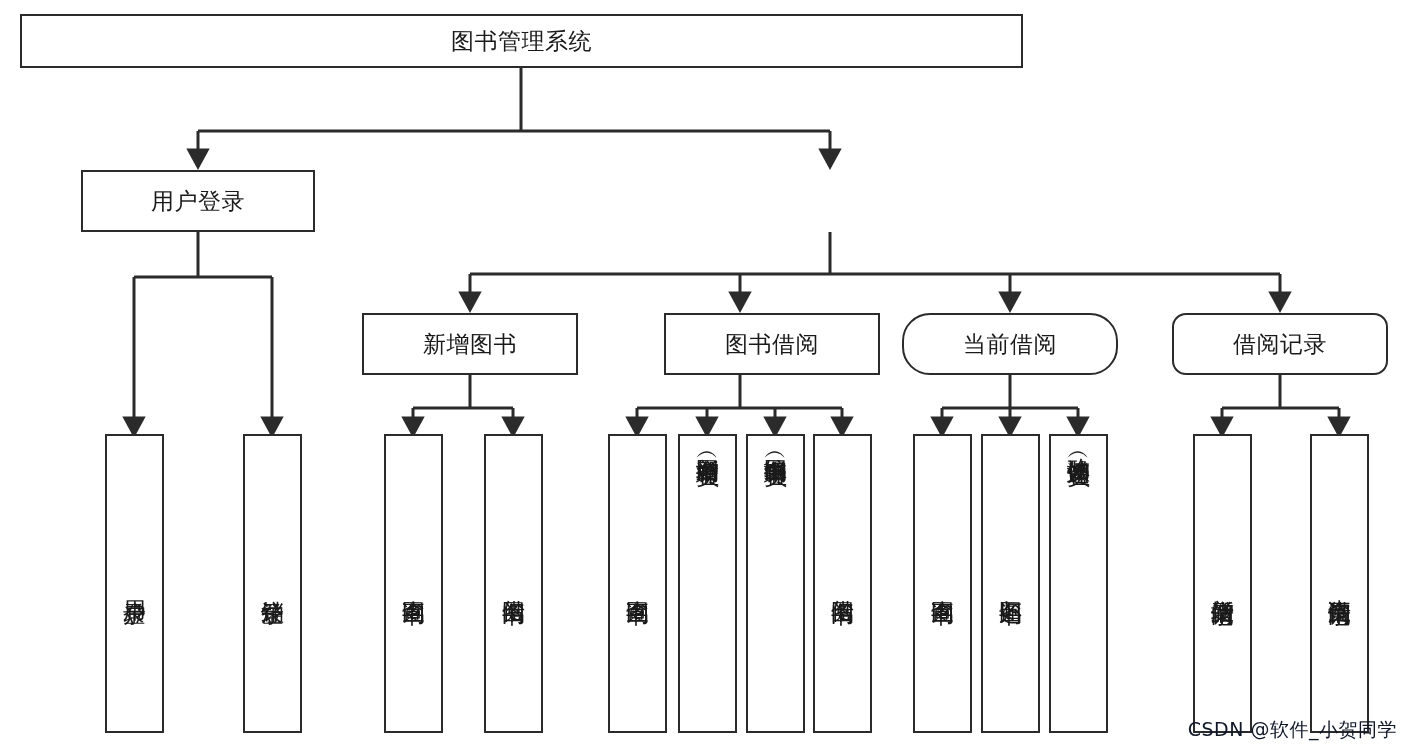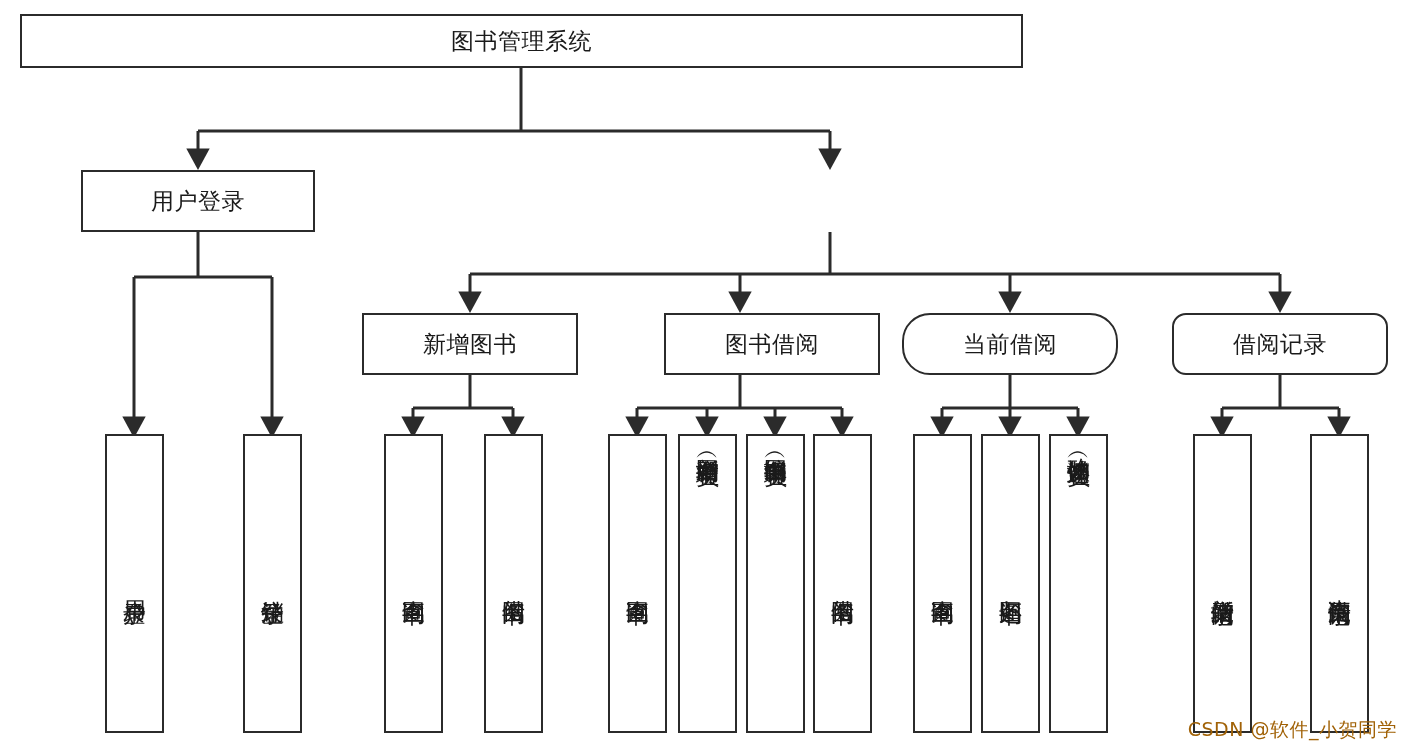--- a/index.html
+++ b/index.html
@@ -60,21 +60,21 @@
   .label-v {
     writing-mode: vertical-rl;
     text-orientation: upright;
     display: block;
   }
   .watermark {
     position: absolute;
     right: 8px;
     bottom: 4px;
     font-size: 19px;
-    color: #a16207;
+    color: #0f172a;
     white-space: nowrap;
     letter-spacing: 0.5px;
   }
 </style>
 </head>
 <body>
 
 <div id="canvas">
 
   <svg id="edges" viewBox="0 0 1405 747">

